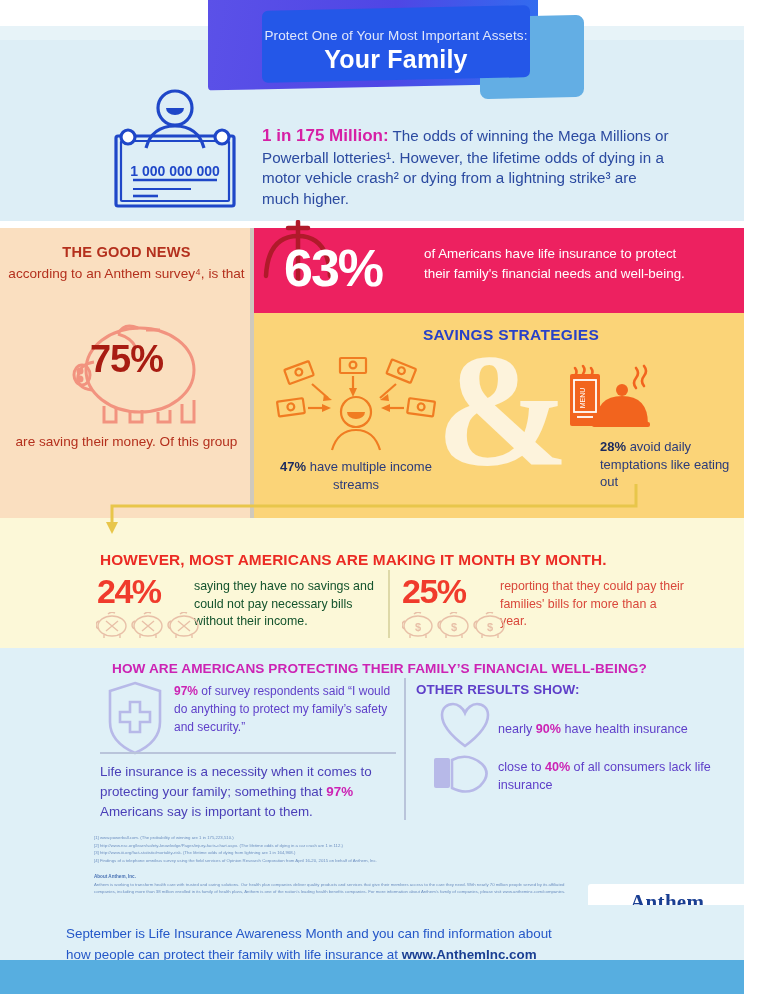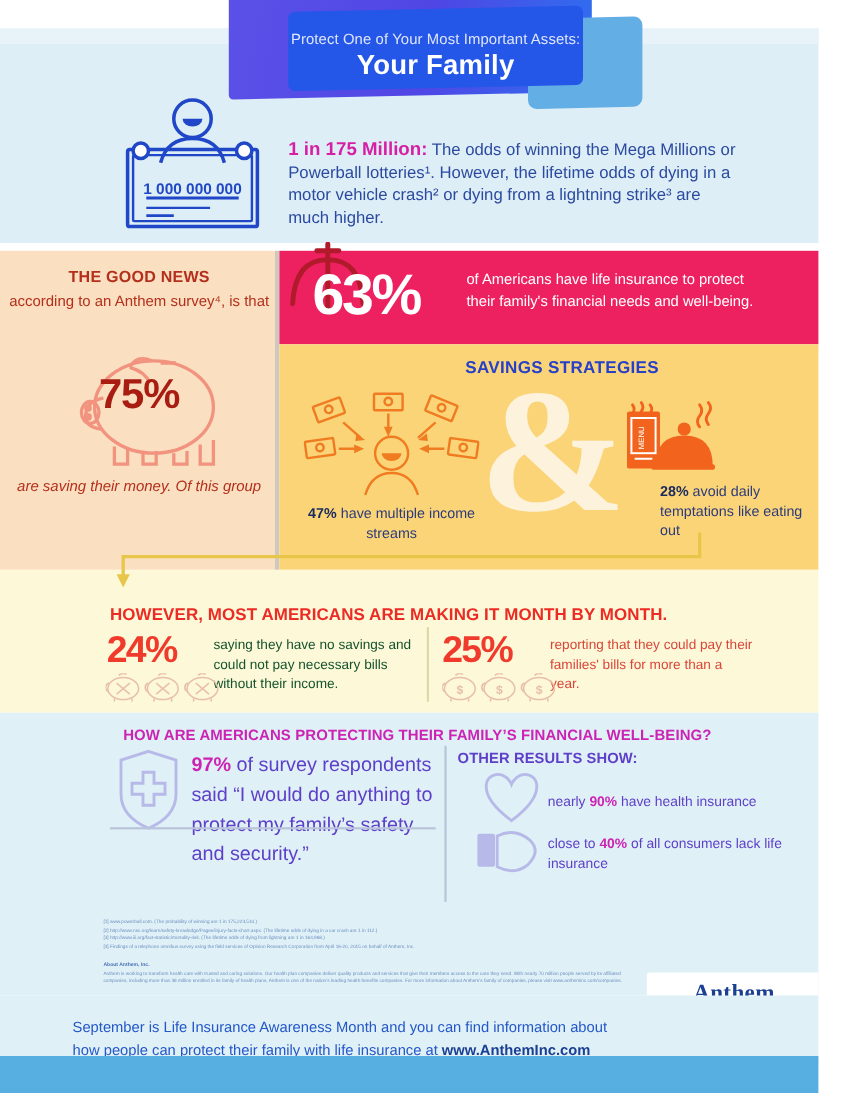--- a/index.html
+++ b/index.html
@@ -42,21 +42,21 @@
   .peach { position:absolute; left:0; top:228px; width:253px; height:290px; background:#fadfc0; }
   .peach-edge { position:absolute; left:250px; top:228px; width:4px; height:290px; background:#cfc9bd; }
   .gn-title { position:absolute; left:0; top:244px; width:253px; text-align:center;
               color:#b4301d; font-size:14.6px; font-weight:bold; letter-spacing:.2px; }
   .gn-sub { position:absolute; left:0; top:264px; width:253px; text-align:center;
             color:#b4301d; font-size:13.6px; line-height:1.45; }
   .piggy-big { position:absolute; left:60px; top:318px; width:150px; height:115px; }
   .pct75 { position:absolute; left:0; top:338px; width:253px; text-align:center;
            color:#a81c12; font-size:38px; font-weight:bold; letter-spacing:-1px; }
   .gn-foot { position:absolute; left:0; top:432px; width:253px; text-align:center;
-             color:#b4301d; font-size:13.6px; line-height:1.5;font-style:italic; }
+             color:#b4301d; font-size:13.6px; line-height:1.5; }
 
   
   .pink { position:absolute; left:254px; top:228px; width:514px; height:85px; background:#ed2160; }
   .pct63 { position:absolute; left:284px; top:238px; color:#ffffff; font-size:52px;
            font-weight:bold; letter-spacing:-2px; }
   .pink-txt { position:absolute; left:424px; top:244px; width:268px; color:#ffffff;
               font-size:13.4px; line-height:1.52; }
   .umbrella { position:absolute; left:258px; top:220px; width:80px; height:66px; }
 
   
@@ -91,21 +91,21 @@
   .piggy-row { position:absolute; height:26px; }
   .piggy-row.left { left:96px; top:612px; width:108px; }
   .piggy-row.right { left:402px; top:612px; width:108px; }
 
   
   .blue { position:absolute; left:0; top:648px; width:768px; height:257px; background:#dff0f7; }
   .q-title { position:absolute; left:100px; top:661px; color:#cc23b4; font-size:13.6px;
              font-weight:bold; letter-spacing:.1px;margin-left:12px; }
   .shield { position:absolute; left:106px; top:680px; width:58px; height:76px; }
   .q97 { position:absolute; left:174px; top:682px; width:224px; color:#5e3fc9;
-         font-size:18px; line-height:1.5; }
+         font-size:12px; line-height:1.5; }
   .q97 b { color:#cc23b4; }
   .hr-blue { position:absolute; left:100px; top:752px; width:296px; height:1.5px; background:#b9c4da; }
   .life-txt { position:absolute; left:100px; top:762px; width:300px; color:#4a3fb8;
               font-size:13.4px; line-height:1.5; }
   .life-txt b { color:#cc23b4; }
   .divider-v2 { position:absolute; left:404px; top:678px; width:1.5px; height:142px; background:#b9c4da; }
   .other-title { position:absolute; left:416px; top:682px; color:#5e3fc9; font-size:13.4px;
                  font-weight:bold; letter-spacing:.1px; }
   .heart { position:absolute; left:440px; top:702px; width:50px; height:48px; }
   .other1 { position:absolute; left:498px; top:722px; width:230px; color:#5e3fc9; font-size:12.6px; }
@@ -368,20 +368,23 @@
       <g fill="none" stroke="#b7b9e8" stroke-width="2.6">
         <path d="M29 3 L54 11 L54 42 Q54 62 29 73 Q4 62 4 42 L4 11 Z"></path>
         <path d="M24 22 L34 22 L34 32 L44 32 L44 42 L34 42 L34 52 L24 52 L24 42 L14 42 L14 32 L24 32 Z"></path>
       </g>
     </svg>
   </div>
   <div class="q97">
     <b>97%</b><span> of survey respondents said “I would do anything to protect my family’s safety and security.”</span>
   </div>
   <div class="hr-blue"></div>
+  <div class="life-txt">
+    <span>Life insurance is a necessity when it comes to protecting your family; something that </span><b>97%</b><span> Americans say is important to them.</span>
+  </div>
   <div class="divider-v2"></div>
   <div class="other-title">OTHER RESULTS SHOW:</div>
   <div class="heart">
     <svg width="50" height="48" viewBox="0 0 50 48">
       <path d="M25 44 C6 30 2 20 2 13 C2 6 7 2 13 2 C18 2 23 6 25 11 C27 6 32 2 37 2 C43 2 48 6 48 13 C48 20 44 30 25 44 Z" fill="none" stroke="#b7b9e8" stroke-width="2.6"></path>
     </svg>
   </div>
   <div class="other1">
     <span>nearly </span><b>90%</b><span> have health insurance</span>
   </div>

